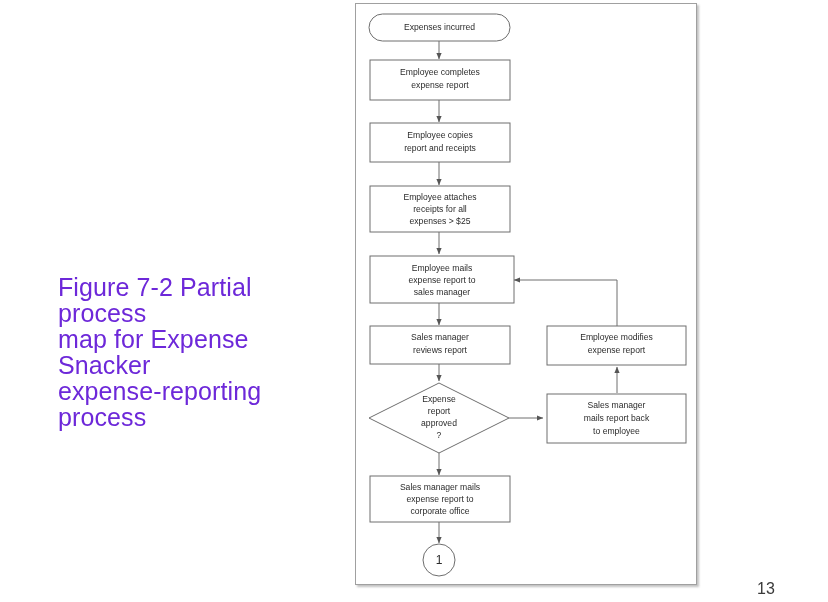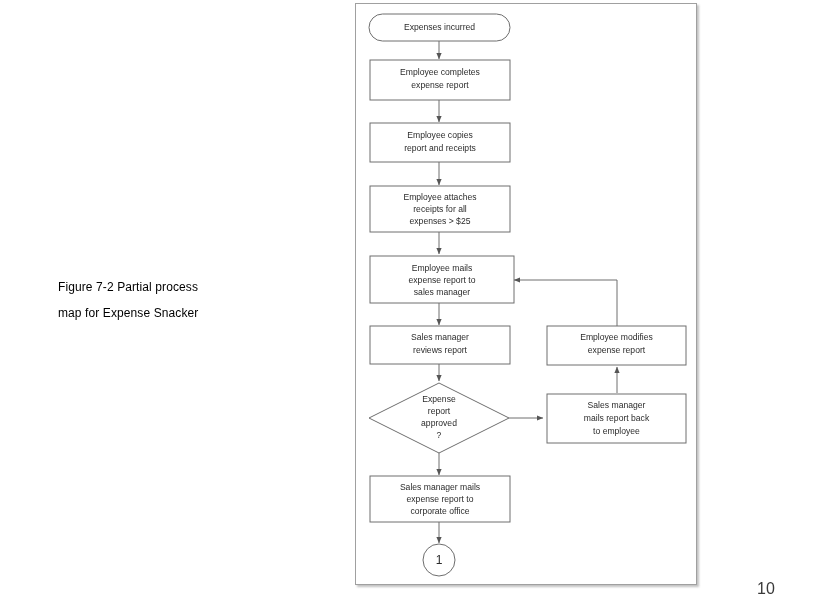--- a/index.html
+++ b/index.html
@@ -15,23 +15,23 @@
     font-family: "Liberation Sans", sans-serif;
     color: #000;
   }
 
   
   #caption {
     position: absolute;
     left: 58px;
     top: 274px;
     width: 275px;
-    font-size: 12px;
+    font-size: 25px;
     line-height: 26px;
-    color: #000000;
+    color: #6d28d9;
     letter-spacing: 0.1px;
     font-family: "Liberation Sans", sans-serif;
   }
 
   
   #page-number {
     position: absolute;
     left: 757px;
     top: 580px;
     font-size: 16px;
@@ -83,23 +83,24 @@
     text-anchor: middle;
     dominant-baseline: middle;
   }
 </style>
 </head>
 <body>
 
 <div id="caption">
   <div>Figure 7-2  Partial process</div>
   <div>map for Expense Snacker</div>
+  <div>expense-reporting process</div>
 </div>
 
-<div id="page-number">10</div>
+<div id="page-number">13</div>
 
 <div id="figure-panel">
   <svg id="flow-svg" width="340" height="580" viewBox="0 0 340 580">
     <defs>
       <marker id="arrow" markerWidth="7" markerHeight="7" refX="6" refY="3.0" orient="auto" markerUnits="userSpaceOnUse">
         <path d="M0,0.4 L6.2,3.0 L0,5.6 z" fill="#555555"></path>
       </marker>
     </defs>
 
     <g>

